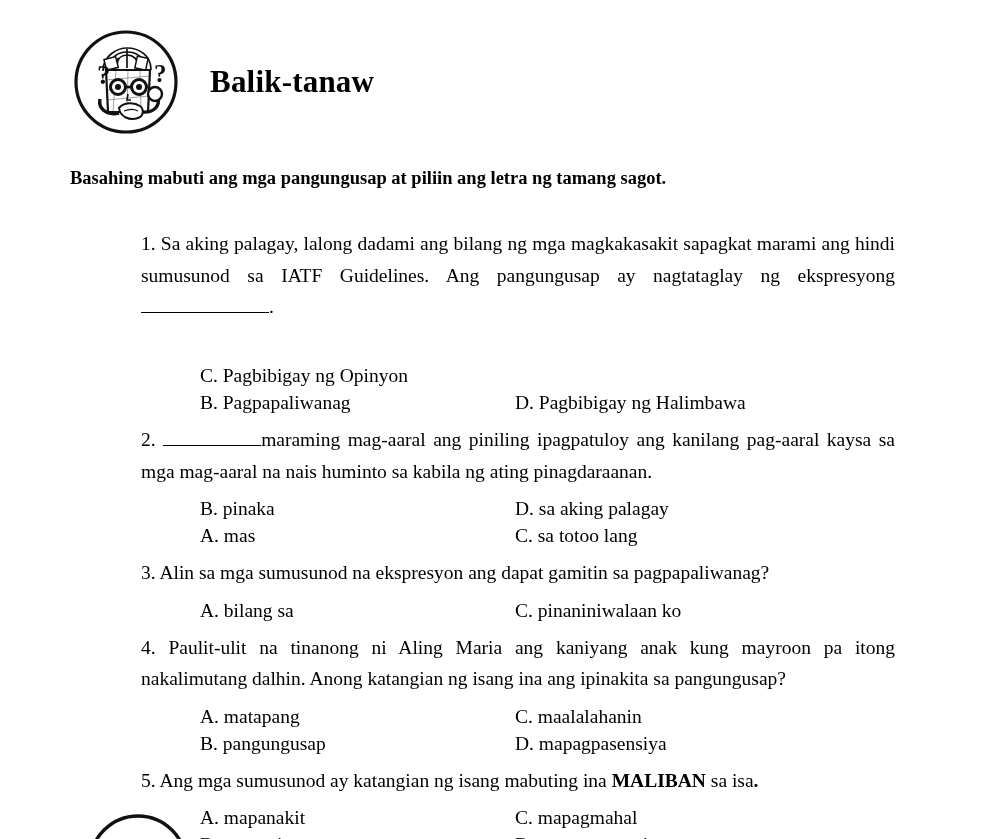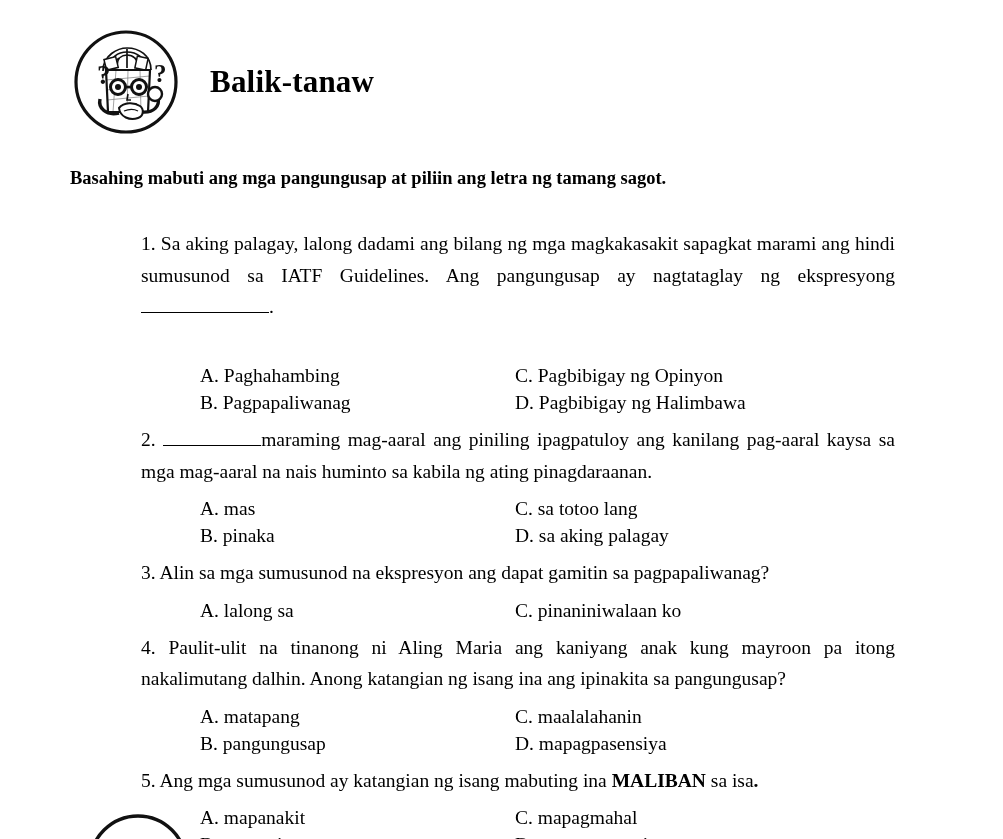--- a/index.html
+++ b/index.html
@@ -170,45 +170,44 @@
   <div class="header-title">Balik-tanaw</div>
 </div>
 
 <div class="instruction">Basahing mabuti ang mga pangungusap at piliin ang letra ng tamang sagot.</div>
 
 <div class="quiz">
 
   <p class="qtext last-justify"><span>1. Sa aking palagay, lalong dadami ang bilang ng mga magkakasakit sapagkat marami ang hindi sumusunod sa IATF Guidelines. Ang pangungusap ay nagtataglay ng ekspresyong </span><span class="blank b1"></span><span>.</span></p>
   <ul class="options">
     <li class="option-row">
-      <span class="opt-left">A. Paghahambing</span>
       <span class="opt-right">C. Pagbibigay ng Opinyon</span>
     </li>
     <li class="option-row">
       <span class="opt-left">B. Pagpapaliwanag</span>
       <span class="opt-right">D. Pagbibigay ng Halimbawa</span>
     </li>
   </ul>
 
   <p class="qtext"><span>2. </span><span class="blank b2"></span><span>maraming mag-aaral ang piniling ipagpatuloy ang kanilang pag-aaral kaysa sa mga mag-aaral na nais huminto sa kabila ng ating pinagdaraanan.</span></p>
   <ul class="options opt-wide">
     <li class="option-row">
+      <span class="opt-left">B.  pinaka</span>
+      <span class="opt-right">D. sa aking palagay</span>
+    </li>
+    <li class="option-row">
       <span class="opt-left">A.  mas</span>
       <span class="opt-right">C. sa totoo lang</span>
     </li>
-    <li class="option-row">
-      <span class="opt-left">B.  pinaka</span>
-      <span class="opt-right">D. sa aking palagay</span>
-    </li>
   </ul>
 
   <p class="qtext">3. Alin sa mga sumusunod na ekspresyon ang dapat gamitin sa pagpapaliwanag?</p>
   <ul class="options opt-wide">
     <li class="option-row">
-      <span class="opt-left">A.  lalong sa</span>
+      <span class="opt-left">A.  bilang sa</span>
       <span class="opt-right">C. pinaniniwalaan ko</span>
     </li>
   </ul>
 
   <p class="qtext">4. Paulit-ulit na tinanong ni Aling Maria ang kaniyang anak kung mayroon pa itong nakalimutang dalhin. Anong katangian ng isang ina ang ipinakita sa pangungusap?</p>
   <ul class="options">
     <li class="option-row">
       <span class="opt-left">A. matapang</span>
       <span class="opt-right">C. maalalahanin</span>
     </li>

